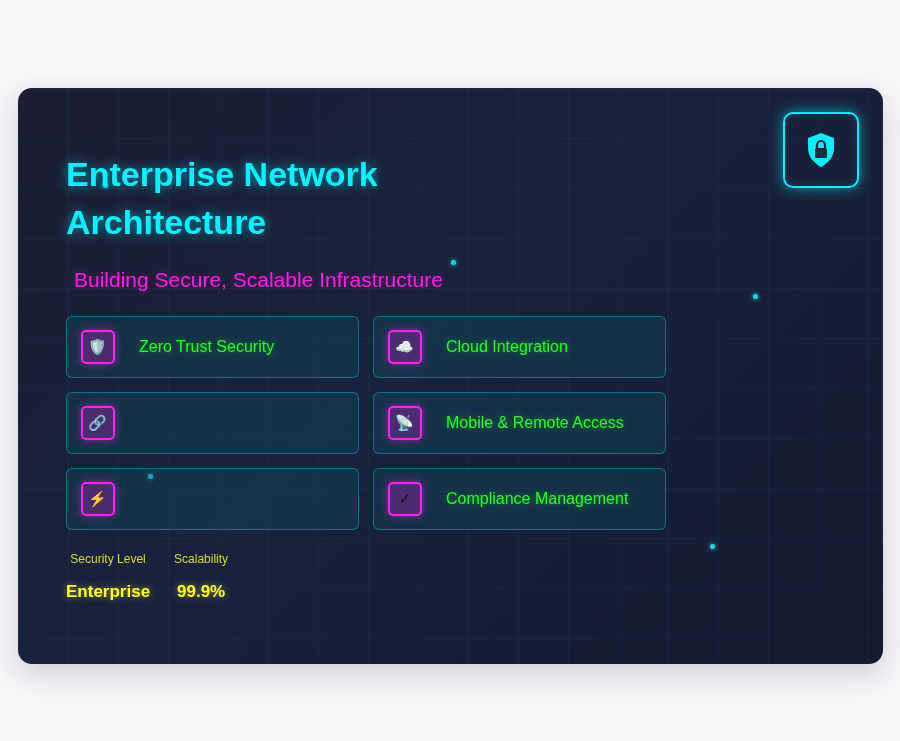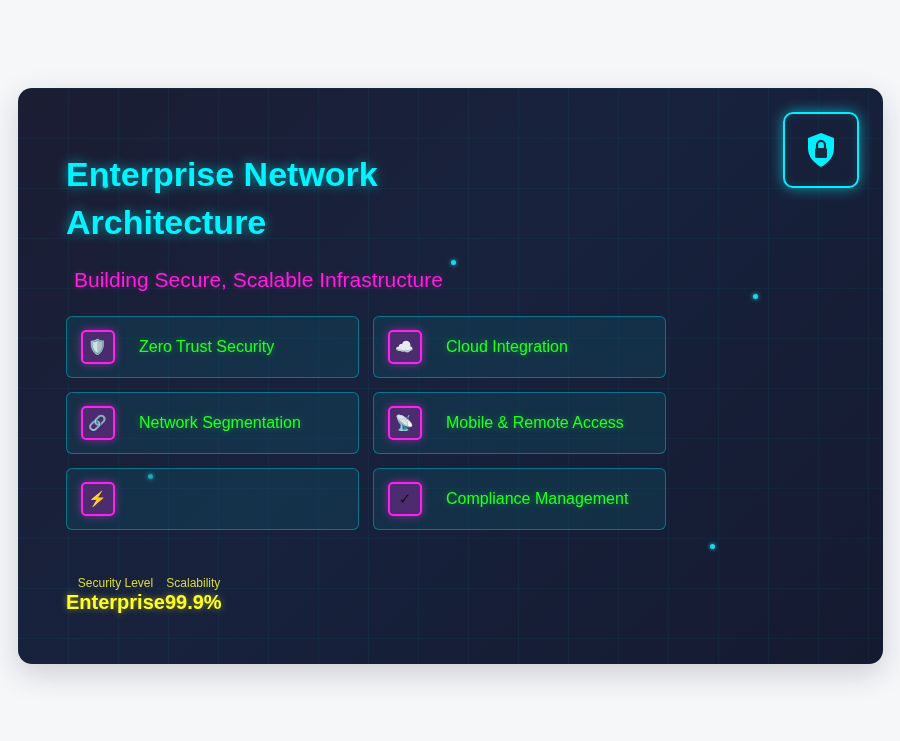--- a/index.html
+++ b/index.html
@@ -53,25 +53,25 @@
     background: rgba(120,40,140,0.55);
     box-shadow:0 0 8px rgba(255,34,238,0.5);
     display:flex; align-items:center; justify-content:center;
     font-size:15px;
   }
   .flabel {
     margin-left:24px; color:#22ff22; font-size:16px;
     text-shadow:0 0 6px rgba(34,255,34,0.45);
   }
   .stats {
-    position:absolute; left:48px; top:488px; display:flex; 
+    position:absolute; left:48px; top:464px; display:flex; gap:24px;
   }
   .stat { text-align:center; }
   .stat-label { font-size:12px; color:#d8d83a; }
-  .stat-value { font-size:20px; font-weight:bold; color:#ffff22; text-shadow:0 0 6px rgba(255,255,34,0.5); margin-top:1px; }
+  .stat-value { font-size:17px; font-weight:bold; color:#ffff22; text-shadow:0 0 6px rgba(255,255,34,0.5); margin-top:16px; }
   .dot {
     position:absolute; width:5px; height:5px; border-radius:50%; background:#1fd6e6;
     box-shadow:0 0 4px #1fd6e6;
   }
 </style>
 </head>
 <body>
 
 <div class="card">
   <div class="grid"></div>
@@ -97,21 +97,20 @@
     <div class="feature">
       <span class="ficon">🛡️</span>
       <span class="flabel">Zero Trust Security</span>
     </div>
     <div class="feature">
       <span class="ficon">☁️</span>
       <span class="flabel">Cloud Integration</span>
     </div>
     <div class="feature">
       <span class="ficon">🔗</span>
-      <span class="flabel">Network Segmentation</span>
     </div>
     <div class="feature">
       <span class="ficon">📡</span>
       <span class="flabel">Mobile &amp; Remote Access</span>
     </div>
     <div class="feature">
       <span class="ficon">⚡</span>
     </div>
     <div class="feature">
       <span class="ficon" style="color:#111;">✓</span>

